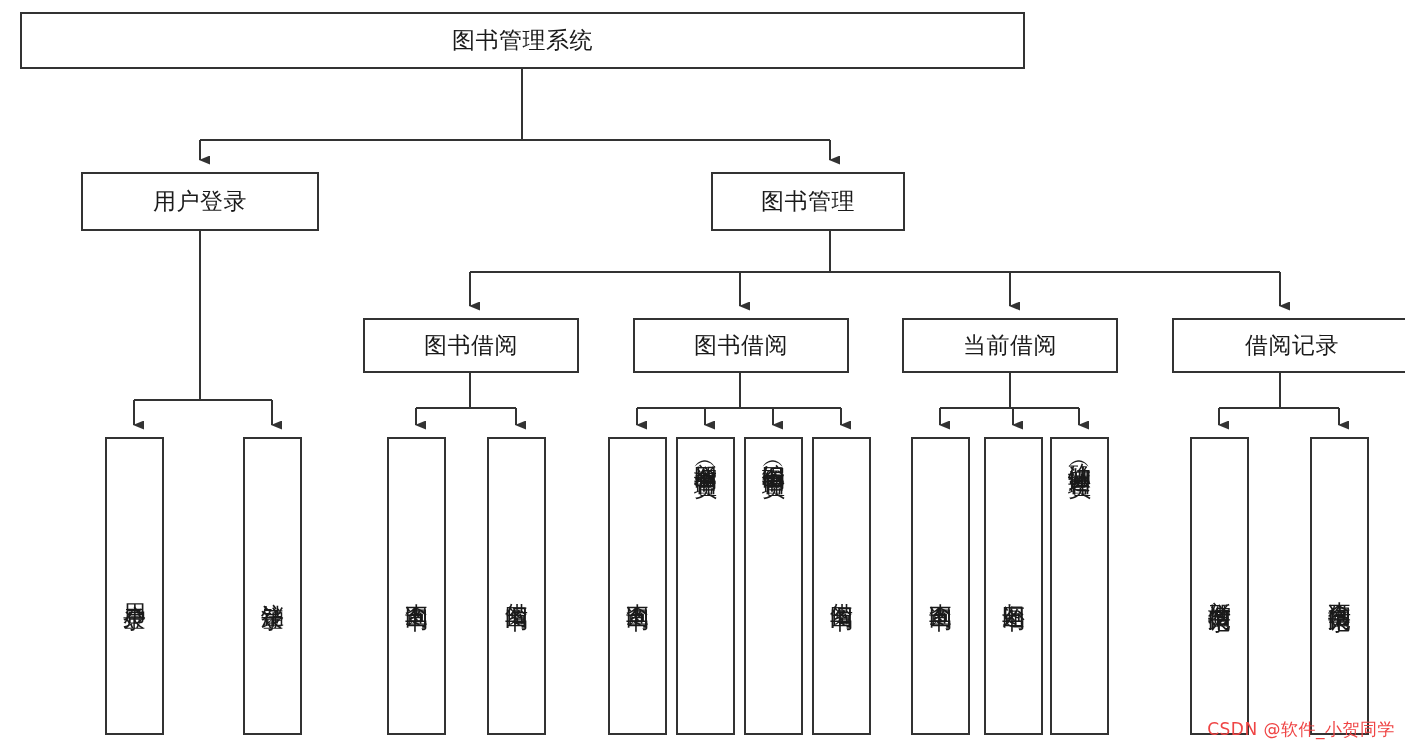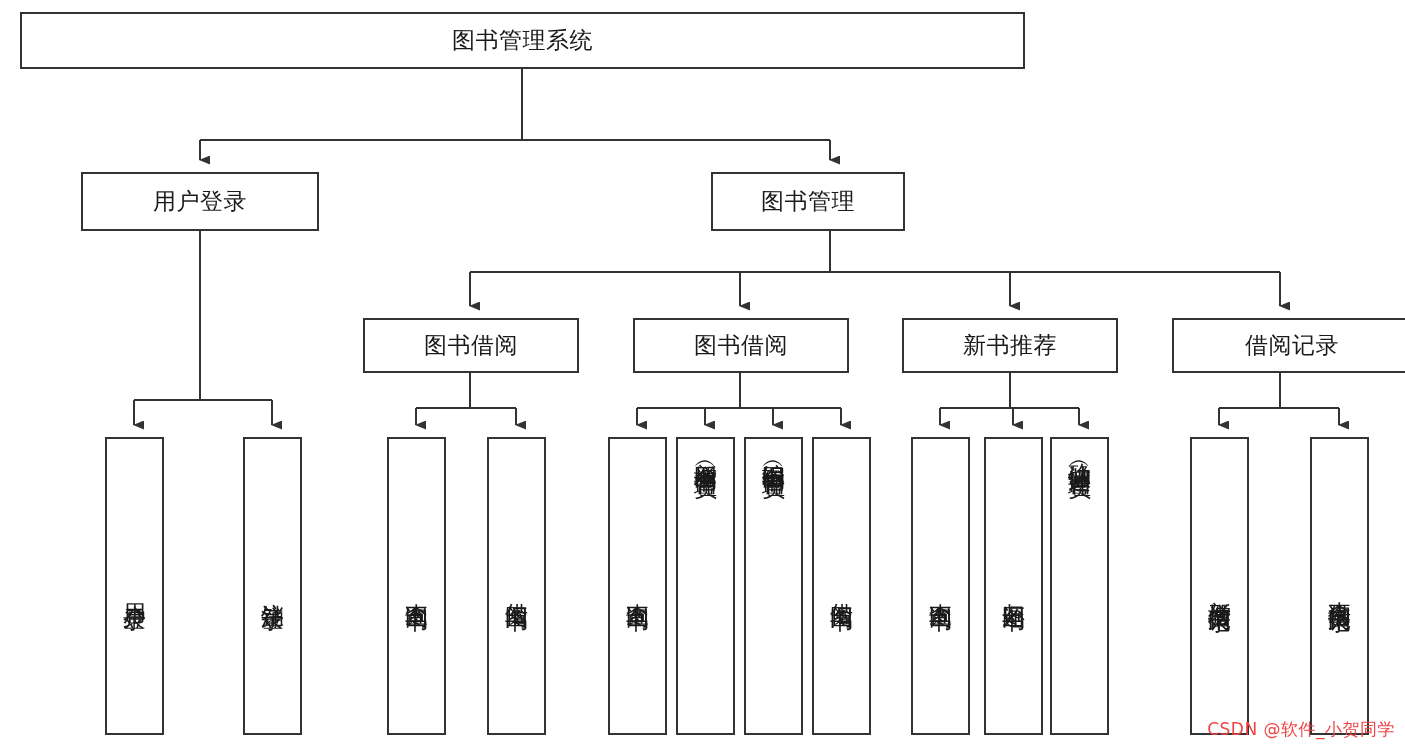--- a/index.html
+++ b/index.html
@@ -149,21 +149,21 @@
 
   <div class="node horiz" style="left:363px; top:318px; width:216px; height:55px;">
     <span class="node-label">图书借阅</span>
   </div>
 
   <div class="node horiz" style="left:633px; top:318px; width:216px; height:55px;">
     <span class="node-label">图书借阅</span>
   </div>
 
   <div class="node horiz" style="left:902px; top:318px; width:216px; height:55px;">
-    <span class="node-label">新书推荐</span>
+    <span class="node-label">当前借阅</span>
   </div>
 
   <div class="node horiz" style="left:1172px; top:318px; width:240px; height:55px;">
     <span class="node-label">借阅记录</span>
   </div>
 
   <div class="node vert center-text" style="left:105px; top:437px; width:59px; height:298px;">
     <span class="node-label">用户登录</span>
   </div>
 

